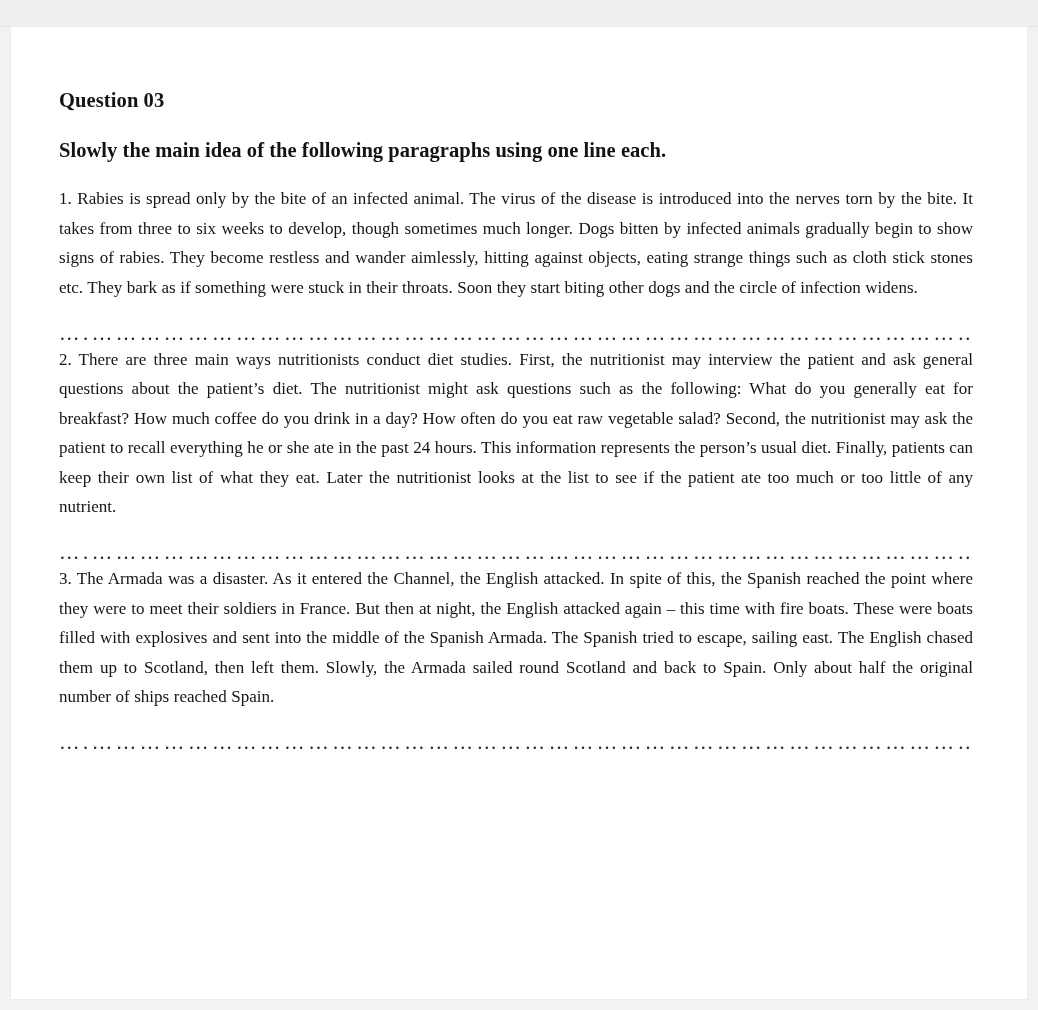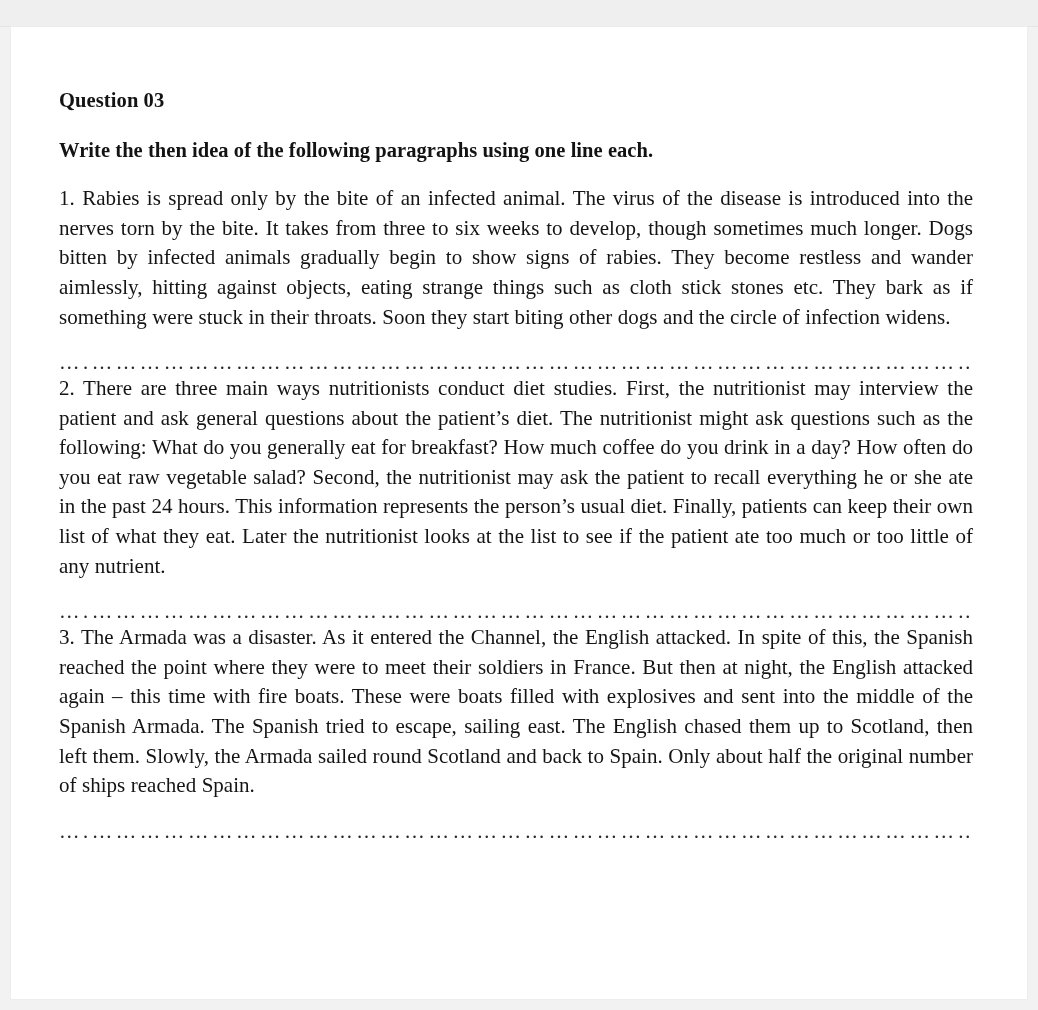--- a/index.html
+++ b/index.html
@@ -69,21 +69,21 @@
   .q-instruction {
     font-weight: bold;
     font-size: 20.5px;
     letter-spacing: 0.05px;
     color: #131313;
     margin: 0 0 22px 0;
     line-height: 1.15;
   }
 
   .para {
-    font-size: 21px;
+    font-size: 17px;
     line-height: 29.6px;
     color: #141414;
     text-align: justify;
     text-justify: inter-word;
     margin: 0;
     letter-spacing: 0.02px;
     word-spacing: 0.2px;
   }
 
   .para + .dots {
@@ -114,21 +114,21 @@
 
   <div class="scan-topband"></div>
 
   <div class="scan-page">
     <div class="page-inner">
 
       <div class="content">
 
         <div class="q-heading">Question 03</div>
 
-        <div class="q-instruction">Write the then idea of the following paragraphs using one line each.</div>
+        <div class="q-instruction">Slowly the main idea of the following paragraphs using one line each.</div>
 
         <p class="para block-p1">1. Rabies is spread only by the bite of an infected animal. The virus of the disease is introduced into the nerves torn by the bite. It takes from three to six weeks to develop, though sometimes much longer. Dogs bitten by infected animals gradually begin to show signs of rabies. They become restless and wander aimlessly, hitting against objects, eating strange things such as cloth stick stones etc. They bark as if something were stuck in their throats. Soon they start biting other dogs and the circle of infection widens.</p>
 
         <div class="dots">….………………………………………………………………………………………………………………</div>
 
         <p class="para">2. There are three main ways nutritionists conduct diet studies. First, the nutritionist may interview the patient and ask general questions about the patient’s diet. The nutritionist might ask questions such as the following: What do you generally eat for breakfast? How much coffee do you drink in a day? How often do you eat raw vegetable salad? Second, the nutritionist may ask the patient to recall everything he or she ate in the past 24 hours. This information represents the person’s usual diet. Finally, patients can keep their own list of what they eat. Later the nutritionist looks at the list to see if the patient ate too much or too little of any nutrient.</p>
 
         <div class="dots">….………………………………………………………………………………………………………………</div>
 
         <p class="para">3. The Armada was a disaster. As it entered the Channel, the English attacked. In spite of this, the Spanish reached the point where they were to meet their soldiers in France. But then at night, the English attacked again – this time with fire boats. These were boats filled with explosives and sent into the middle of the Spanish Armada. The Spanish tried to escape, sailing east. The English chased them up to Scotland, then left them. Slowly, the Armada sailed round Scotland and back to Spain. Only about half the original number of ships reached Spain.</p>

